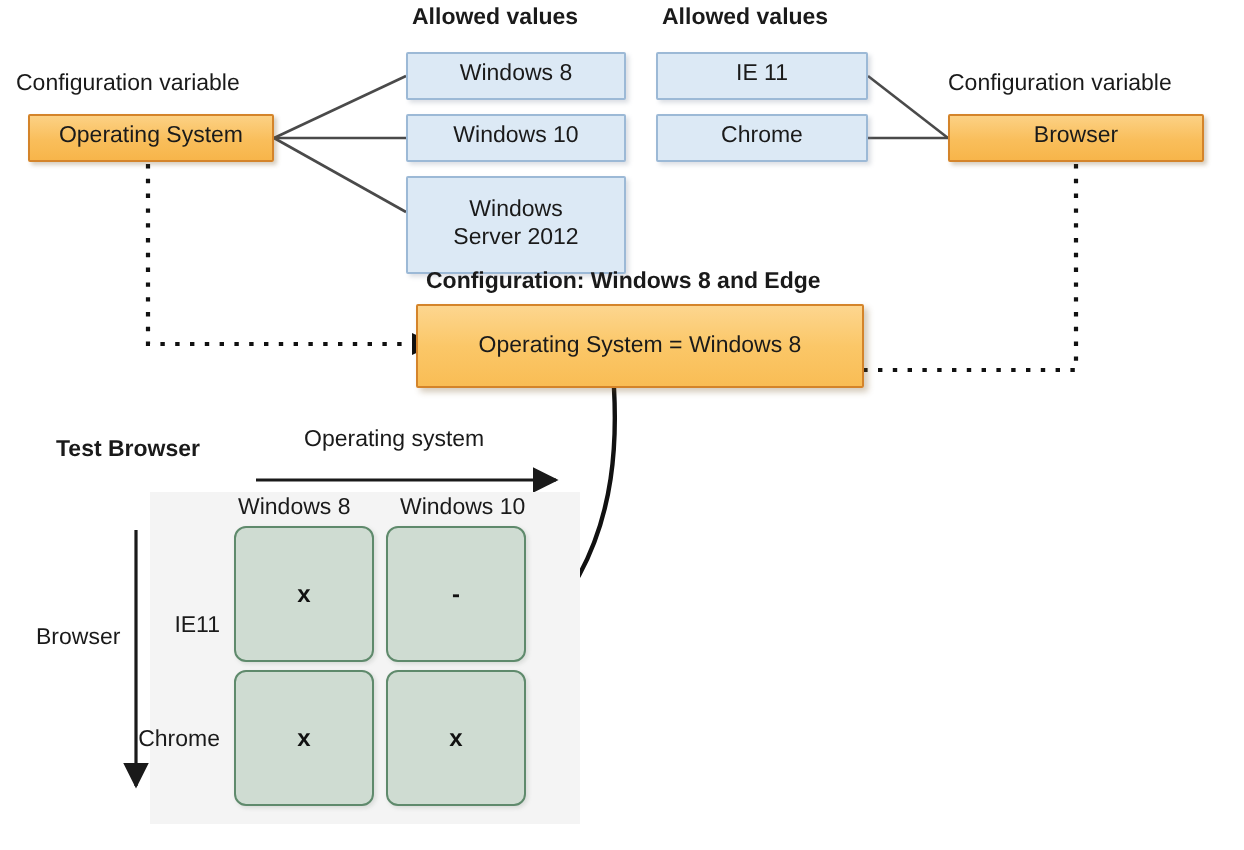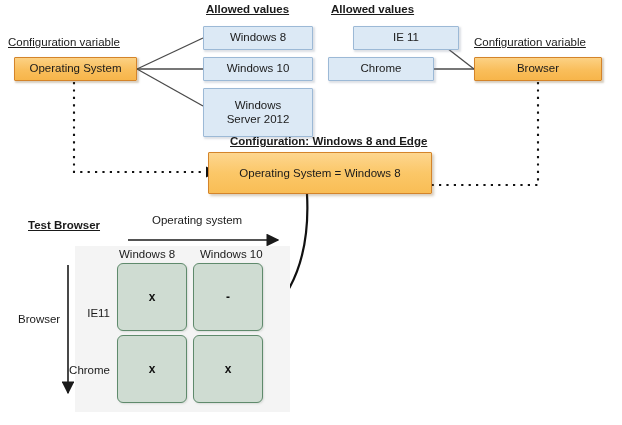--- a/index.html
+++ b/index.html
@@ -44,21 +44,20 @@
     background: #dce9f5;
     border: 1.2px solid #9cb9d6;
     border-radius: 1px;
     box-shadow: 1.5px 1.5px 2px rgba(120,130,150,0.25);
   }
   .caption {
     position: absolute;
     font-size: 11.5px;
     color: #1a1a1a;
     white-space: nowrap;
-    text-decoration: underline;
   }
   .caption.bold {
     font-weight: bold;
   }
   .config-box {
     position: absolute;
     box-sizing: border-box;
     background: linear-gradient(180deg, #fdd68f 0%, #fbc768 50%, #f9bd55 100%);
     border: 1.5px solid #d4842a;
     box-shadow: 2px 2px 3px rgba(120,90,40,0.32);
@@ -166,35 +165,35 @@
     <span>Windows 10</span>
   </div>
 
   <div class="node value-box" style="left:203px; top:88px; width:110px; height:49px; white-space:pre-line;">
     <span style="white-space:pre-line;">Windows
 Server 2012</span>
   </div>
 
   <div class="caption bold" style="left:331px; top:3px;">Allowed values</div>
 
-  <div class="node value-box" style="left:328px; top:26px; width:106px; height:24px;margin-left:25px;">
+  <div class="node value-box" style="left:328px; top:26px; width:106px; height:24px;">
     <span>IE 11</span>
   </div>
 
   <div class="node value-box" style="left:328px; top:57px; width:106px; height:24px;">
     <span>Chrome</span>
   </div>
 
   <div class="caption" style="left:474px; top:36px;">Configuration variable</div>
 
   <div class="node var-box" style="left:474px; top:57px; width:128px; height:24px;">
     <span>Browser</span>
   </div>
 
-  <div class="caption bold" style="left:230px; top:135px;">Configuration: Windows 8 and Edge</div>
+  <div class="caption bold" style="left:213px; top:135px;">Configuration: Windows 8 and Edge</div>
 
   <div class="config-box" style="left:208px; top:152px; width:224px; height:42px;">
     <div class="config-line">Operating System = Windows 8</div>
   </div>
 
   <div class="caption bold" style="left:28px; top:219px;">Test Browser</div>
 
   <div class="matrix-bg" style="left:75px; top:246px; width:215px; height:166px;"></div>
 
   <div class="axis-label" style="left:152px; top:214px;">Operating system</div>

